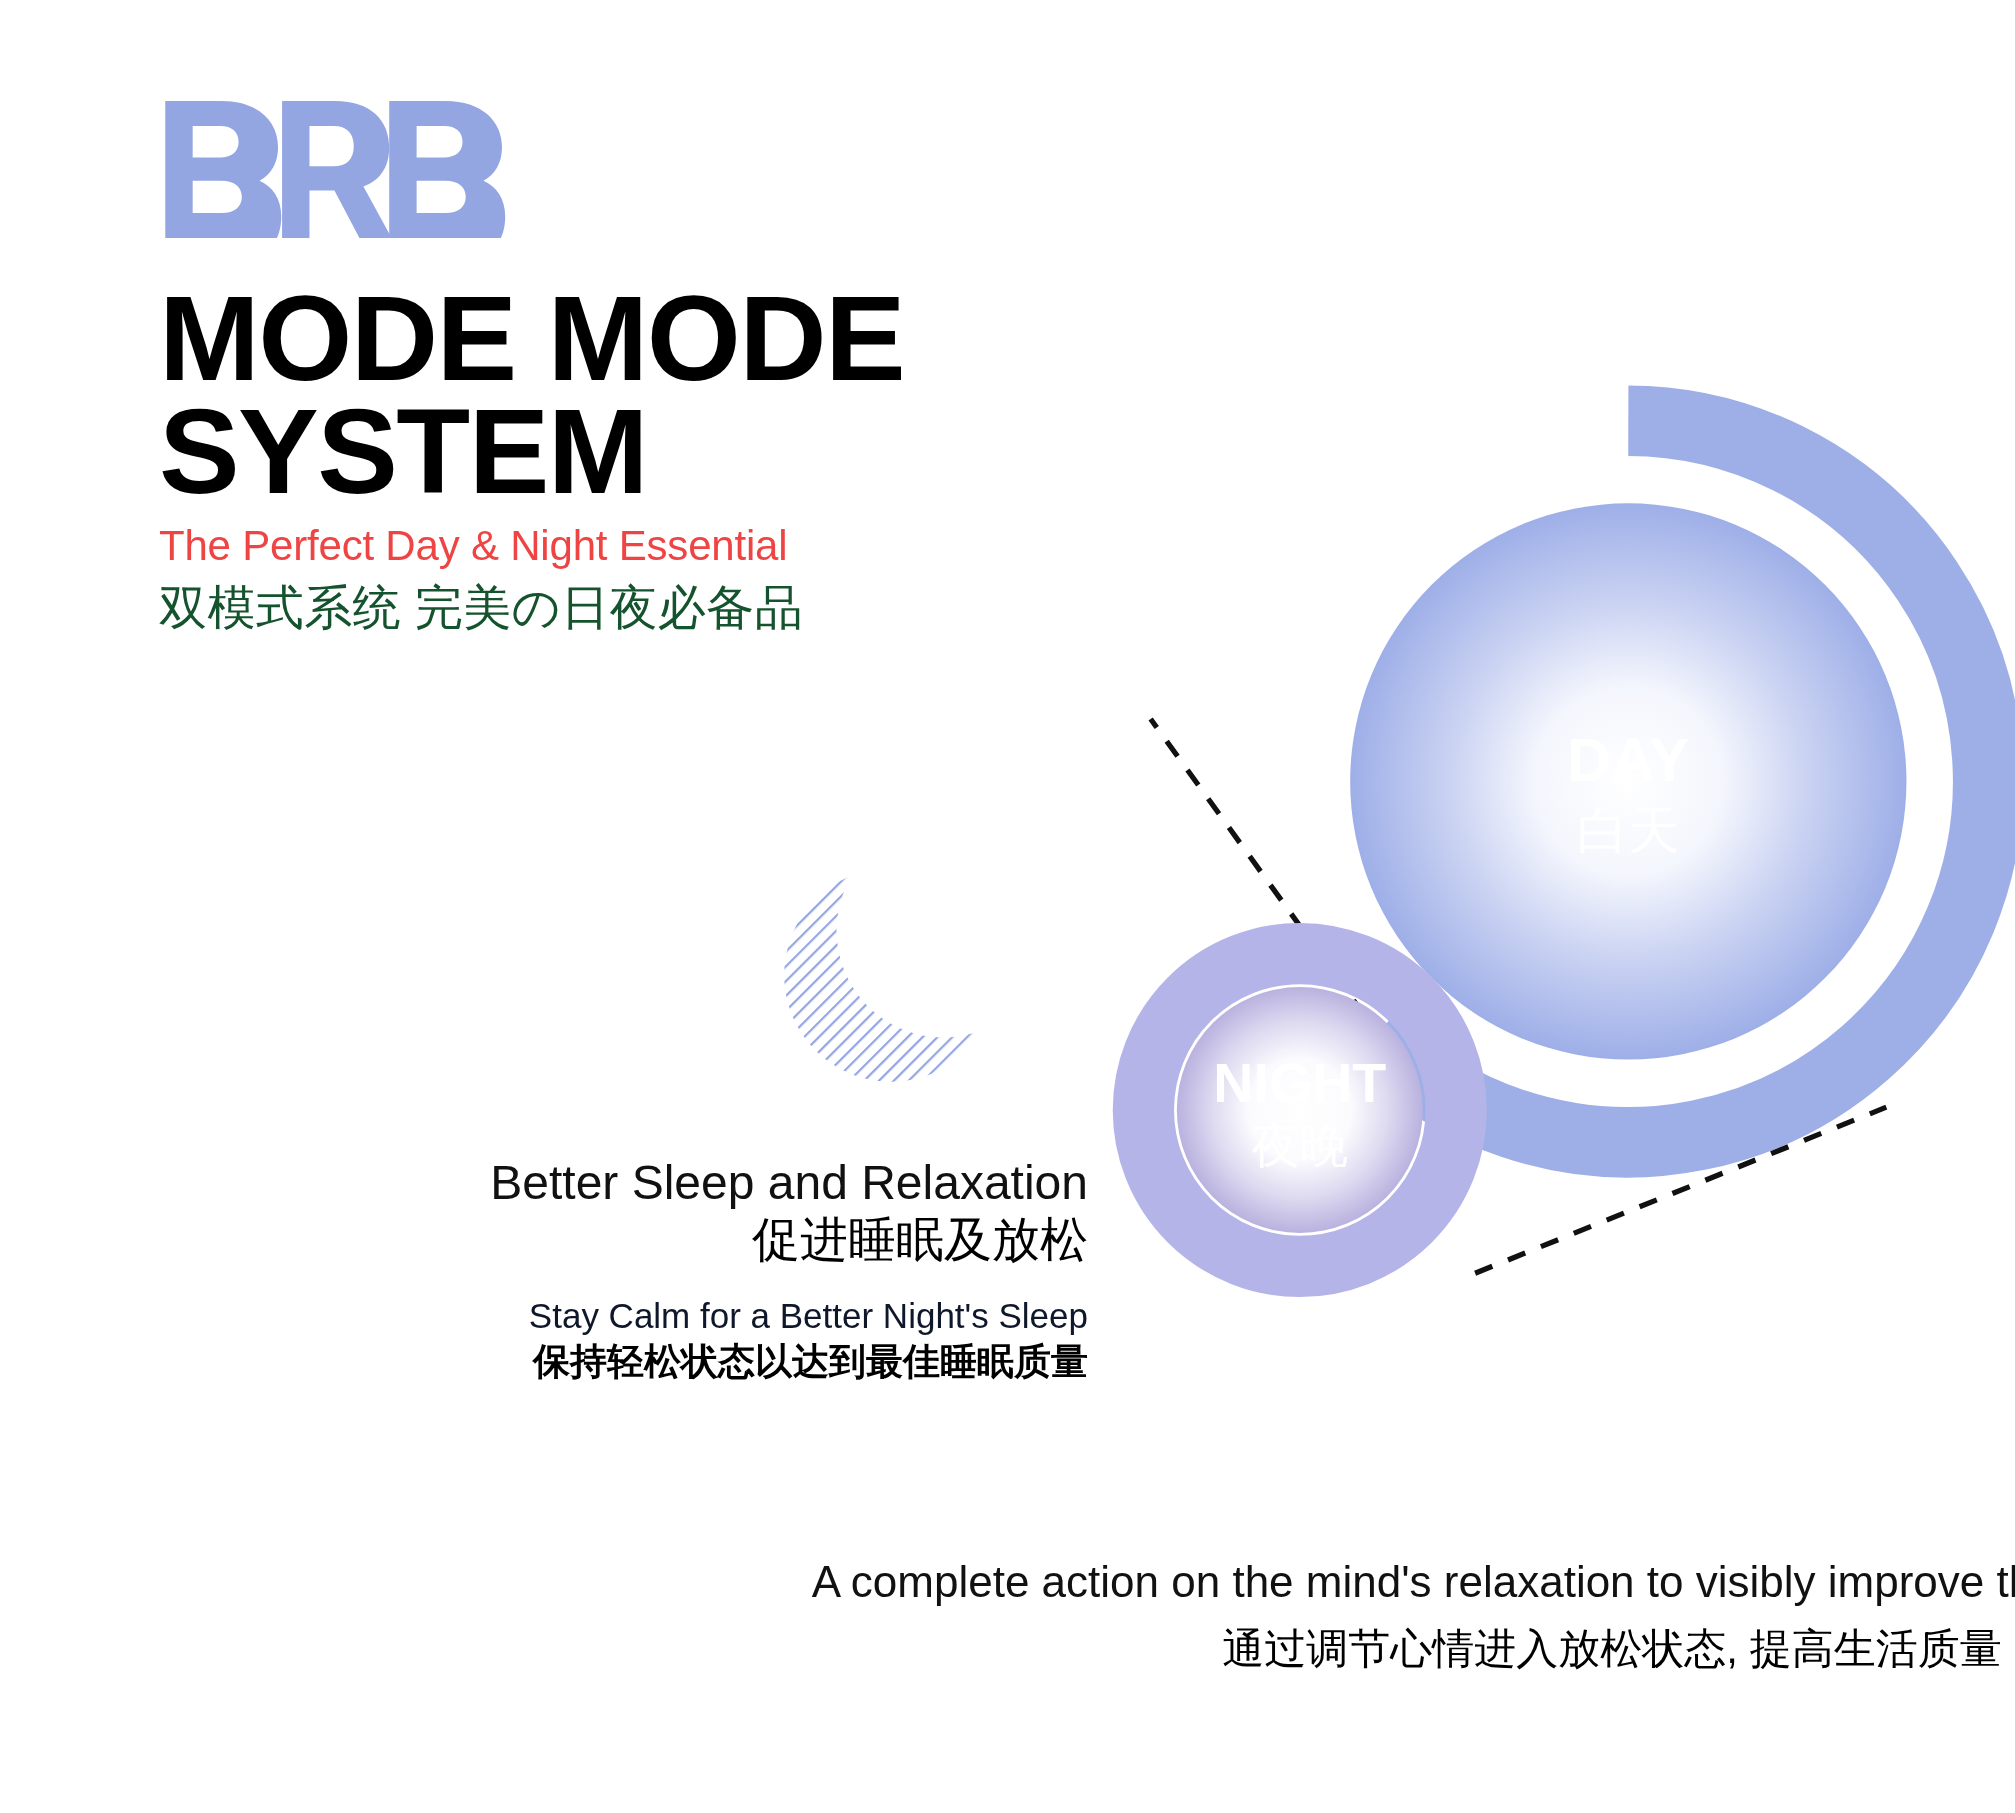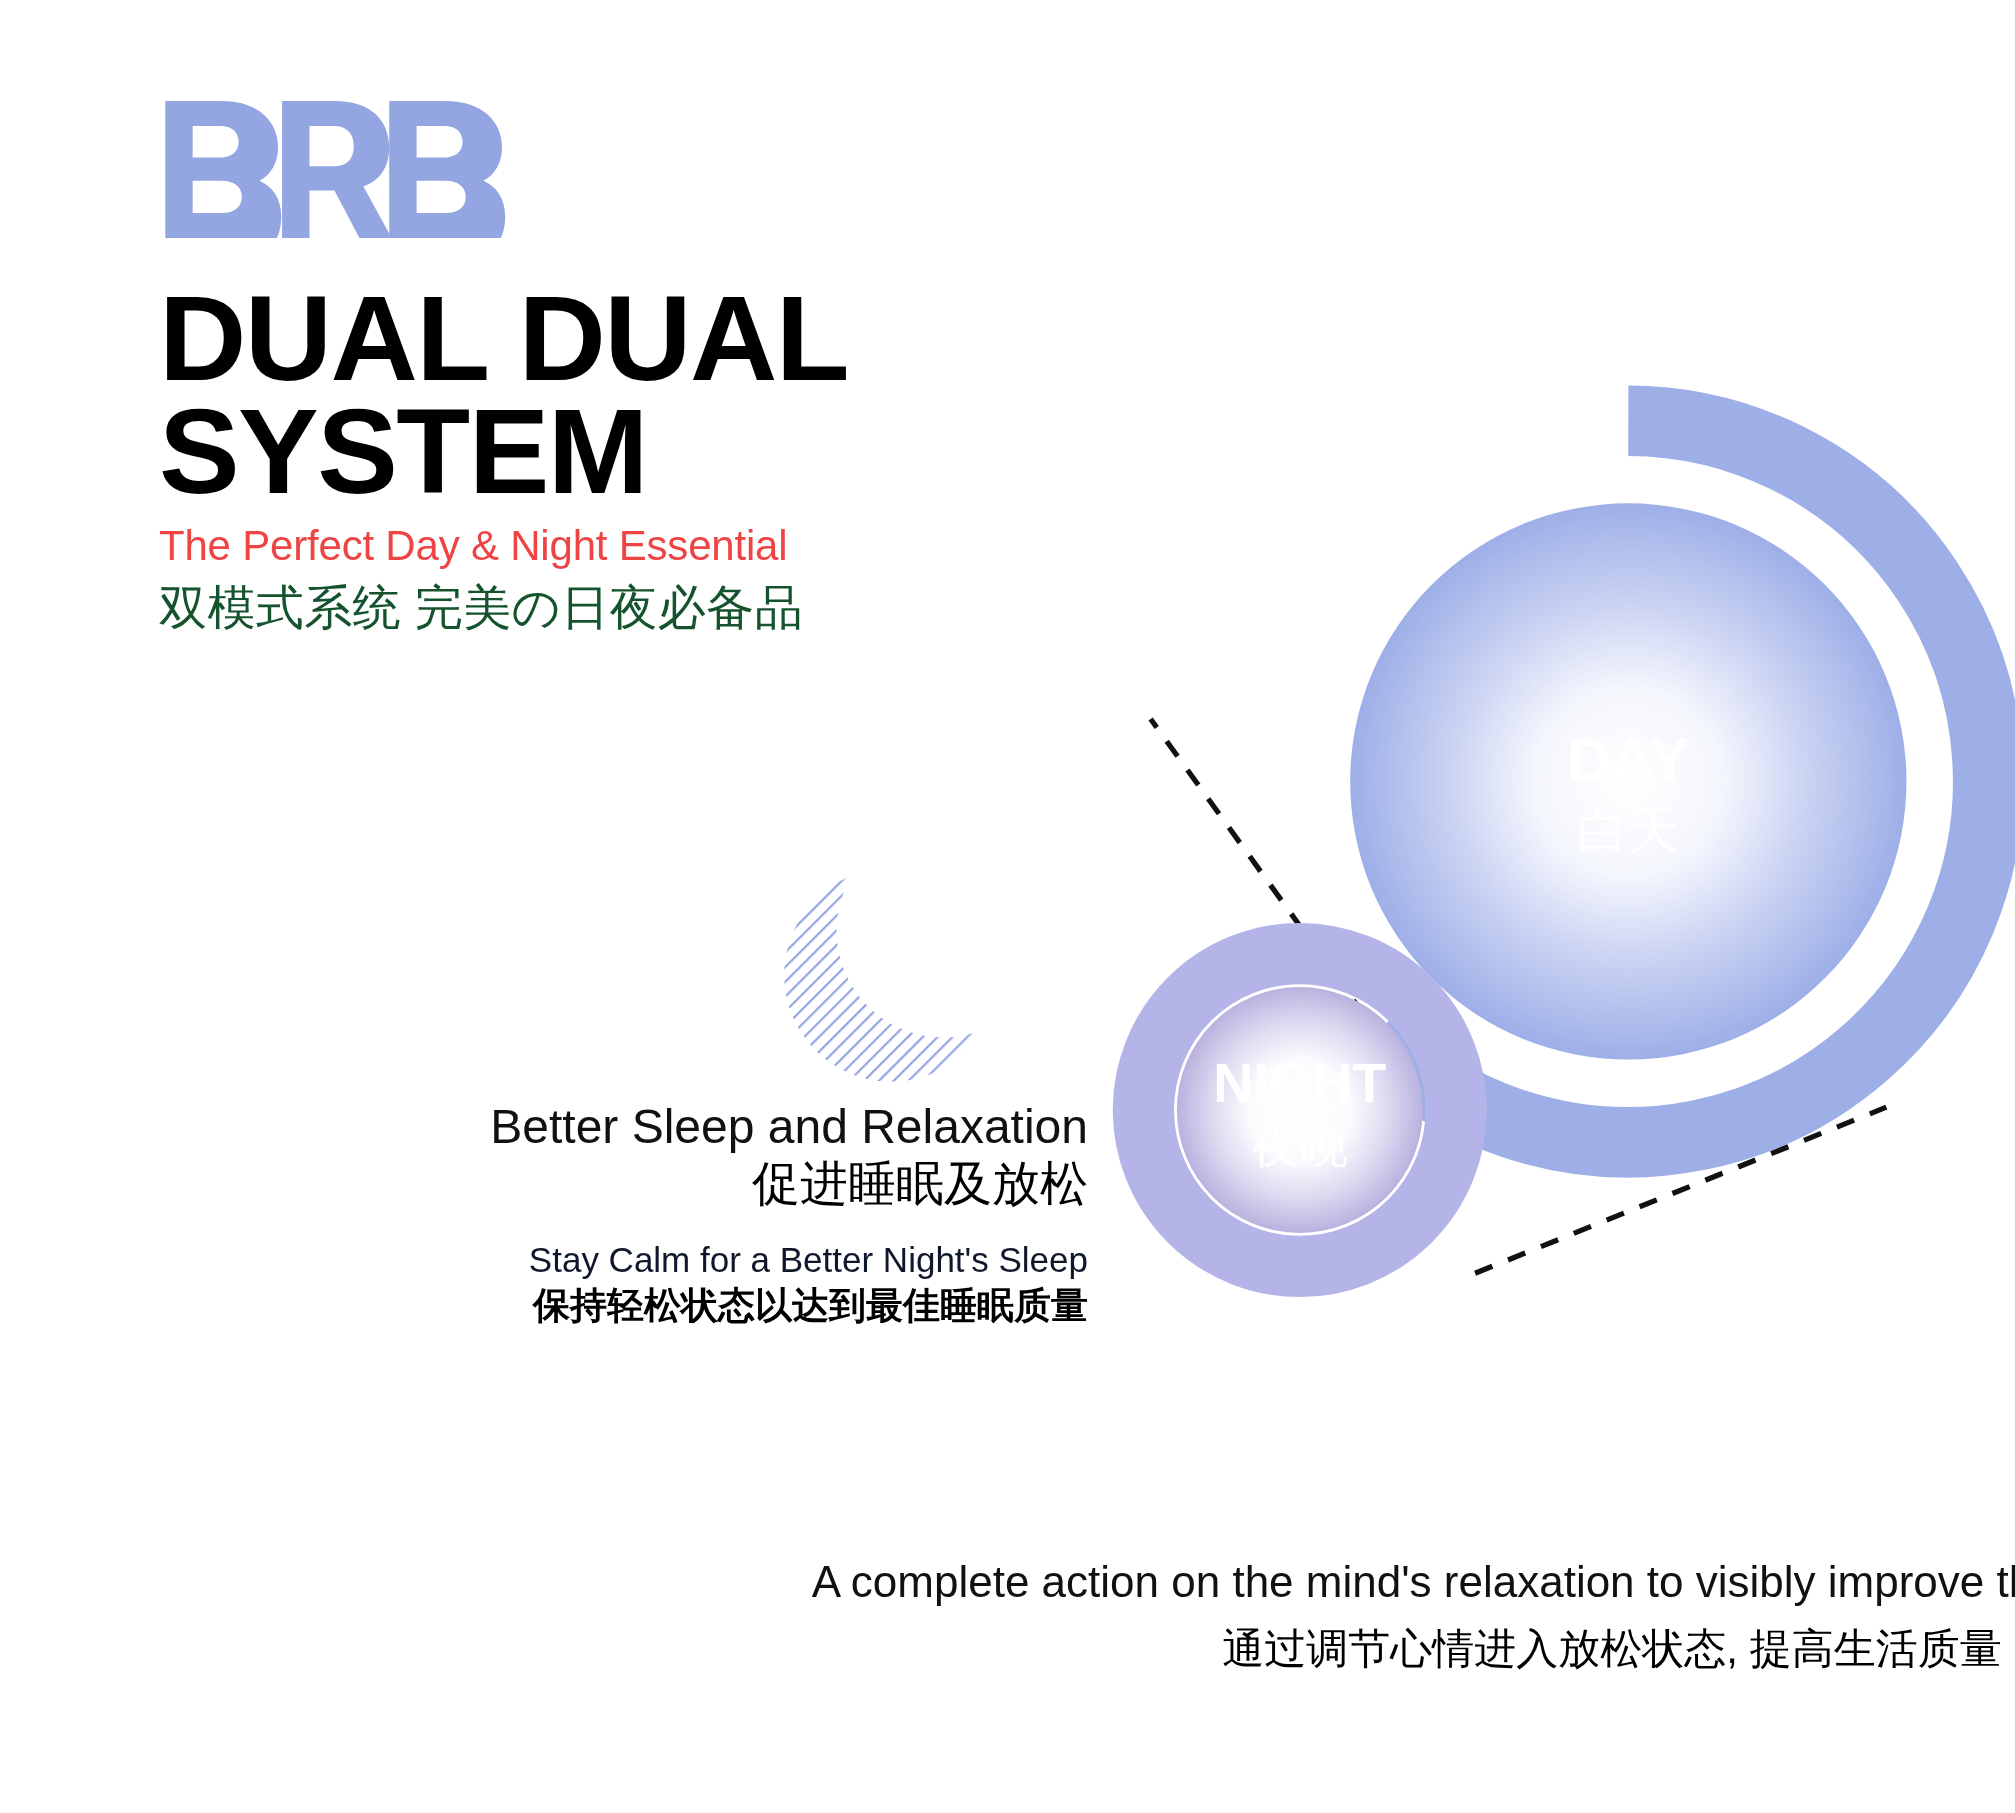--- a/index.html
+++ b/index.html
@@ -35,21 +35,21 @@
     font-size:42px;line-height:1.12;font-weight:400;color:#ef4444;
     letter-spacing:-0.2px;
   }
   #headline .sub-cn{
     margin-top:10.5px;
     font-size:48px;line-height:1.15;font-weight:500;color:#14532d;
     letter-spacing:0.4px;
   }
 
   
-  #left-feature{left:121px;top:1100px;width:967px;text-align:right;}
+  #left-feature{left:121px;top:1156px;width:967px;text-align:right;}
   #left-feature .title-en{font-size:48px;line-height:1.12;color:#111;}
   #left-feature .title-cn{font-size:48px;line-height:1.2;color:#000;margin-top:1.6px;font-weight:500;text-align:right;}
   #left-feature .body-en{font-size:35px;line-height:1.18;color:#0f172a;margin-top:26px;}
   #left-feature .body-cn{font-size:37px;line-height:1.22;color:#000;margin-top:2.4px;font-weight:700;}
 
   
   #footer{left:0;top:1556px;width:3224px;text-align:center;}
   #footer .f-en{font-size:44px;line-height:1.2;color:#111;}
   #footer .f-cn{font-size:42px;line-height:1.25;color:#000;margin-top:14.5px;font-weight:500;}
 
@@ -88,21 +88,21 @@
       </g>
     </svg>
   </div>
 
   <div class="abs" id="product-line">
     <div>Botanical Beverage Mix Mixed Fruit, Nicotinamide Mononucleotide (NMN),</div>
     <div>Valerian Root Extract &amp; Ashwagandha Extract</div>
   </div>
 
   <div class="abs" id="headline">
-    <div class="h1">DUAL DUAL
+    <div class="h1">MODE MODE
 SYSTEM</div>
     <div class="sub-en">The Perfect Day &amp; Night Essential</div>
     <div class="sub-cn">双模式系统 完美の日夜必备品</div>
   </div>
 
   <div class="abs" id="rings">
     <svg viewBox="0 0 2900 2900" width="1169" height="1169" aria-hidden="true">
       <defs>
         <radialGradient id="dayGlow" cx="50%" cy="50%" r="50%">
           <stop offset="0%" stop-color="#ffffff"></stop>

